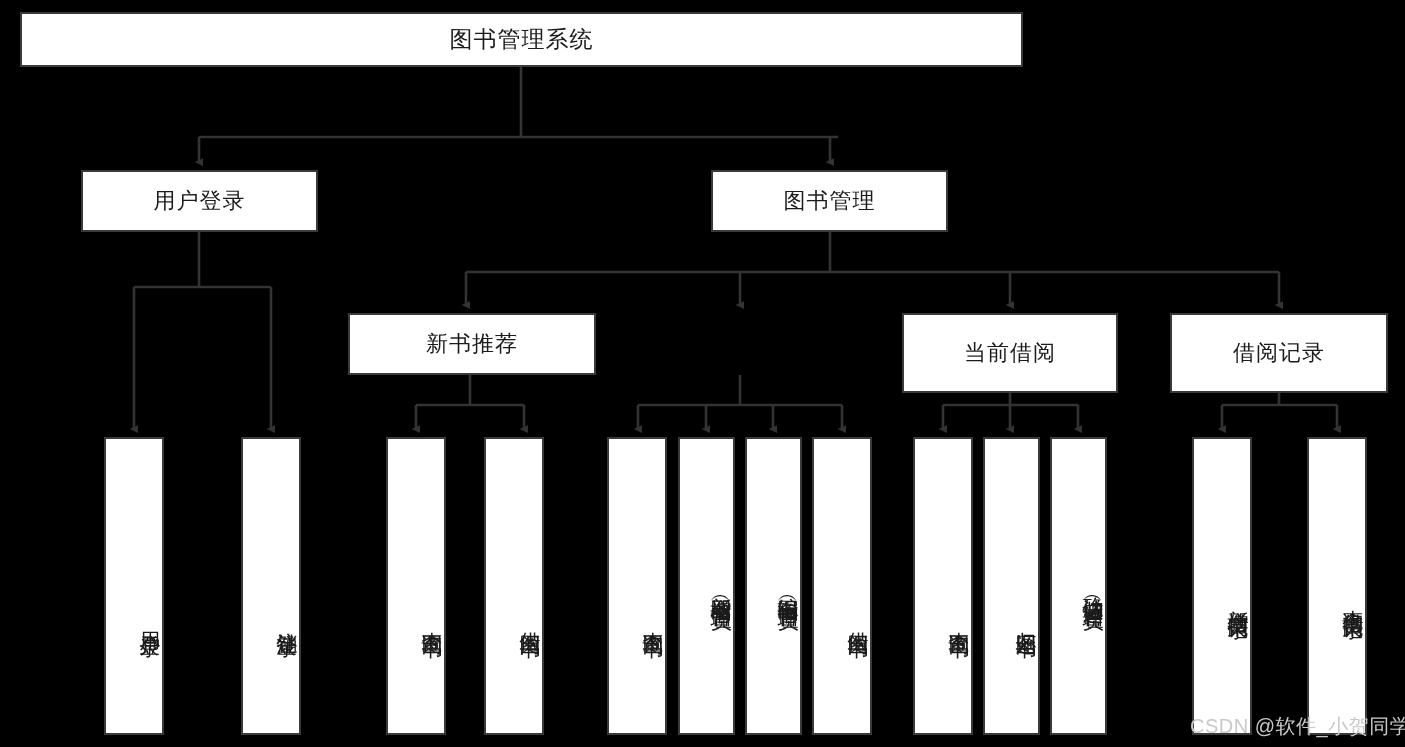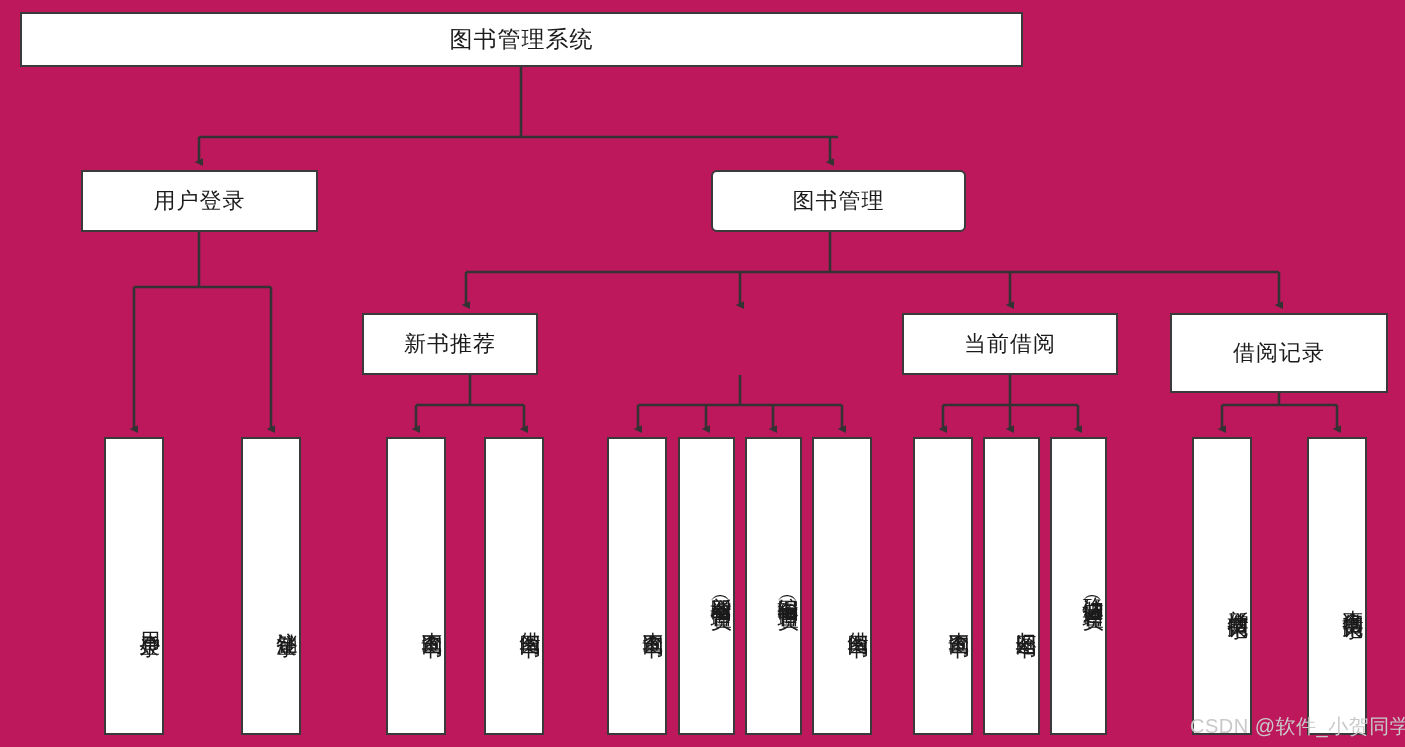--- a/index.html
+++ b/index.html
@@ -8,21 +8,21 @@
     padding: 0;
     background: #ffffff;
   }
   body {
     font-family: "Liberation Sans", "DejaVu Sans", sans-serif;
   }
   #canvas {
     position: relative;
     width: 1405px;
     height: 747px;
-    background: #be185d;
+    background: #000000;
     overflow: hidden;
   }
   #edges {
     position: absolute;
     left: 0;
     top: 0;
     width: 1405px;
     height: 747px;
     pointer-events: none;
   }
@@ -122,24 +122,24 @@
       <path d="M1279,375 L1279,405"></path>
       <path d="M1222,405 L1337,405"></path>
       <path d="M1222,405 L1222,429" marker-end="url(#arrow)"></path>
       <path d="M1337,405 L1337,429" marker-end="url(#arrow)"></path>
     </g>
   </svg>
 
   <div class="node h title" style="left:20px; top:12px; width:1003px; height:55px;">图书管理系统</div>
 
   <div class="node h" style="left:81px; top:170px; width:237px; height:62px;">用户登录</div>
-  <div class="node h" style="left:711px; top:170px; width:255px; height:62px;border-radius:6px;">图书管理</div>
+  <div class="node h" style="left:711px; top:170px; width:237px; height:62px;">图书管理</div>
 
-  <div class="node h" style="left:362px; top:313px; width:176px; height:62px;">新书推荐</div>
-  <div class="node h" style="left:902px; top:313px; width:216px; height:62px;">当前借阅</div>
+  <div class="node h" style="left:348px; top:313px; width:248px; height:62px;">新书推荐</div>
+  <div class="node h" style="left:902px; top:313px; width:216px; height:80px;">当前借阅</div>
   <div class="node h" style="left:1170px; top:313px; width:218px; height:80px;">借阅记录</div>
 
   <div class="node v" style="left:104px; top:437px; width:60px; height:298px; padding-top:66px;">用户登录</div>
   <div class="node v" style="left:241px; top:437px; width:60px; height:298px; padding-top:66px;">注销登录</div>
 
   <div class="node v" style="left:386px; top:437px; width:60px; height:298px; padding-top:66px;">查询图书</div>
   <div class="node v" style="left:484px; top:437px; width:60px; height:298px; padding-top:66px;">借阅图书</div>
 
   <div class="node v" style="left:607px; top:437px; width:60px; height:298px; padding-top:66px;">查询图书</div>
   <div class="node v tall" style="left:678px; top:437px; width:57px; height:298px; padding-top:6px;">新增图书（管理员）</div>

